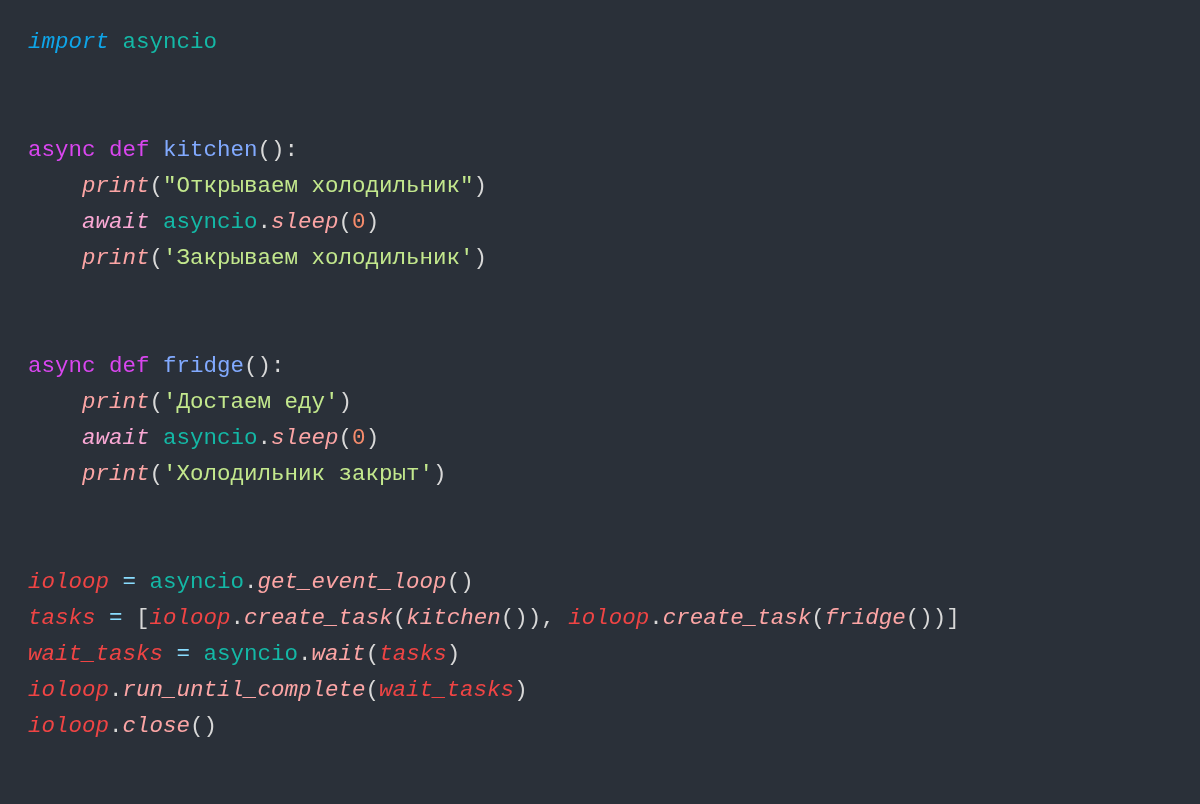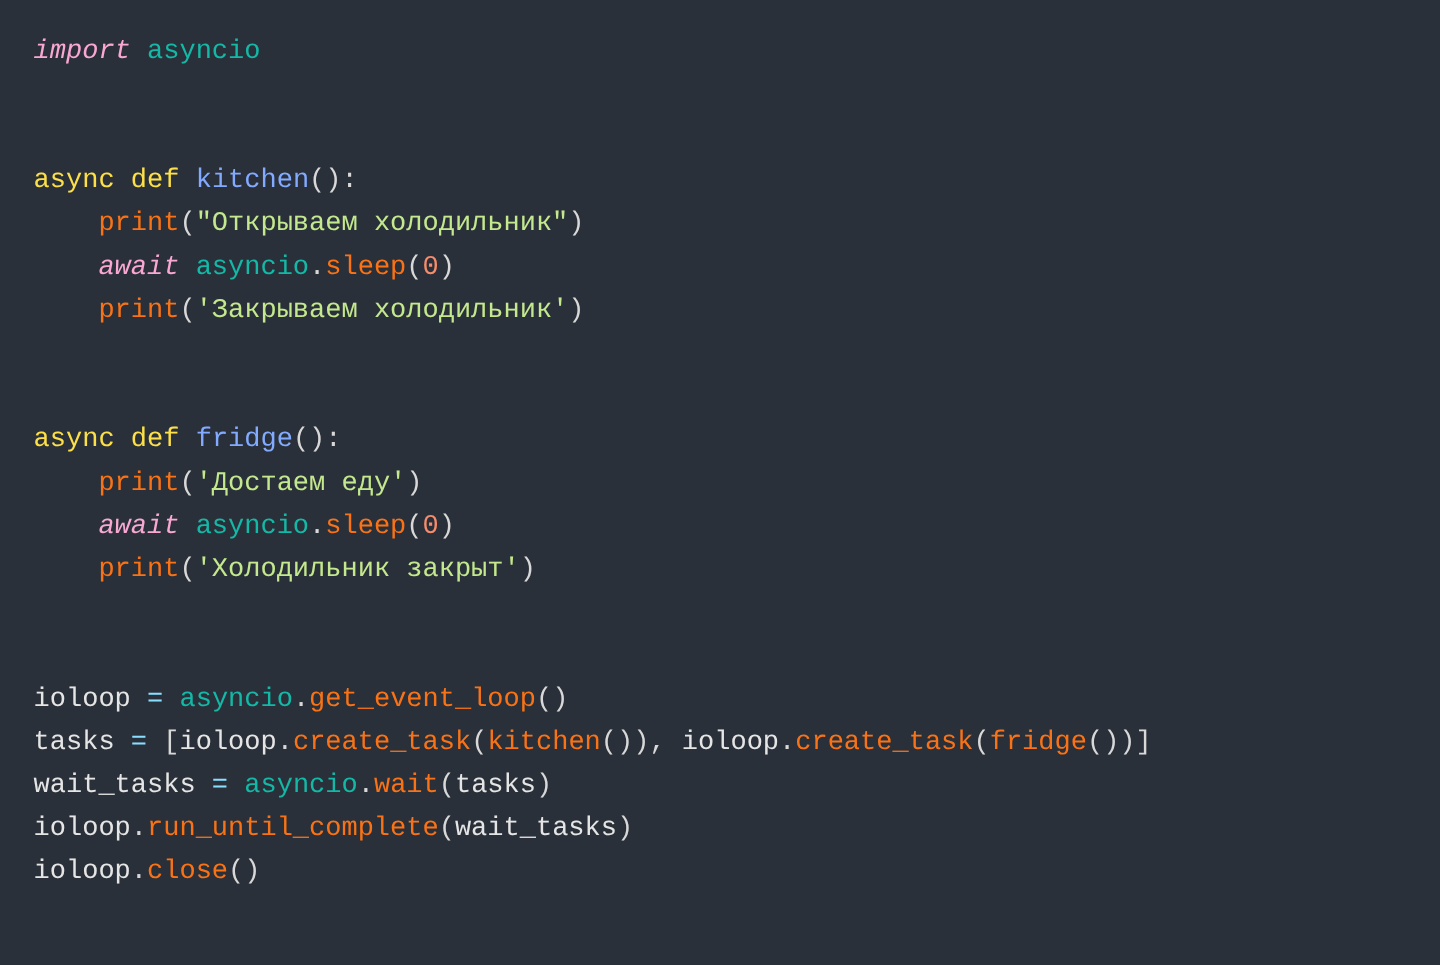--- a/index.html
+++ b/index.html
@@ -10,28 +10,28 @@
     font-family: "SF Mono", Menlo, Consolas, "Courier New", monospace;
     font-size: 22.5px;
     line-height: 36px;
     color: #d8d8d8;
     overflow: hidden;
   }
   .editor {
     padding: 24px 28px;
     white-space: pre;
   }
-  .kw     { color: #fde047; }           
-  .kw2    { color: #f9a8d4; font-style: italic; margin-top: 44px; }           
+  .kw     { color: #d946ef; }           
+  .kw2    { color: #0ea5e9; font-style: italic; margin-top: 44px; }           
   .fndef  { color: #82aaff; }           
   .mod    { color: #14b8a6; }
   .str    { color: #c3e88d; }           
   .num    { color: #f78c6c; }           
   .punc   { color: #d8d8d8; }
   .op     { color: #89ddff; }
   .await  { color: #f9a8d4; font-style: italic; }
-  .call   { color: #f97316; }
-  .var    { color: #e5e5e5; }
+  .call   { color: #fca5a5; font-style: italic; }
+  .var    { color: #ef4444; font-style: italic; }
 </style>
 </head>
 <body>
 
 <div class="editor" id="editor"><div class="line"><span class="kw2">import</span><span class="punc"> </span><span class="mod">asyncio</span></div><div class="line">&nbsp;</div><div class="line">&nbsp;</div><div class="line"><span class="kw">async</span><span class="punc"> </span><span class="kw">def</span><span class="punc"> </span><span class="fndef">kitchen</span><span class="punc">():</span></div><div class="line">    <span class="call">print</span><span class="punc">(</span><span class="str">"Открываем холодильник"</span><span class="punc">)</span></div><div class="line">    <span class="await">await</span><span class="punc"> </span><span class="mod">asyncio</span><span class="punc">.</span><span class="call">sleep</span><span class="punc">(</span><span class="num">0</span><span class="punc">)</span></div><div class="line">    <span class="call">print</span><span class="punc">(</span><span class="str">'Закрываем холодильник'</span><span class="punc">)</span></div><div class="line">&nbsp;</div><div class="line">&nbsp;</div><div class="line"><span class="kw">async</span><span class="punc"> </span><span class="kw">def</span><span class="punc"> </span><span class="fndef">fridge</span><span class="punc">():</span></div><div class="line">    <span class="call">print</span><span class="punc">(</span><span class="str">'Достаем еду'</span><span class="punc">)</span></div><div class="line">    <span class="await">await</span><span class="punc"> </span><span class="mod">asyncio</span><span class="punc">.</span><span class="call">sleep</span><span class="punc">(</span><span class="num">0</span><span class="punc">)</span></div><div class="line">    <span class="call">print</span><span class="punc">(</span><span class="str">'Холодильник закрыт'</span><span class="punc">)</span></div><div class="line">&nbsp;</div><div class="line">&nbsp;</div><div class="line"><span class="var">ioloop</span><span class="punc"> </span><span class="op">=</span><span class="punc"> </span><span class="mod">asyncio</span><span class="punc">.</span><span class="call">get_event_loop</span><span class="punc">()</span></div><div class="line"><span class="var">tasks</span><span class="punc"> </span><span class="op">=</span><span class="punc"> </span><span class="punc">[</span><span class="var">ioloop</span><span class="punc">.</span><span class="call">create_task</span><span class="punc">(</span><span class="call">kitchen</span><span class="punc">()), </span><span class="var">ioloop</span><span class="punc">.</span><span class="call">create_task</span><span class="punc">(</span><span class="call">fridge</span><span class="punc">())</span><span class="punc">]</span></div><div class="line"><span class="var">wait_tasks</span><span class="punc"> </span><span class="op">=</span><span class="punc"> </span><span class="mod">asyncio</span><span class="punc">.</span><span class="call">wait</span><span class="punc">(</span><span class="var">tasks</span><span class="punc">)</span></div><div class="line"><span class="var">ioloop</span><span class="punc">.</span><span class="call">run_until_complete</span><span class="punc">(</span><span class="var">wait_tasks</span><span class="punc">)</span></div><div class="line"><span class="var">ioloop</span><span class="punc">.</span><span class="call">close</span><span class="punc">()</span></div></div>
 
 </body></html>

